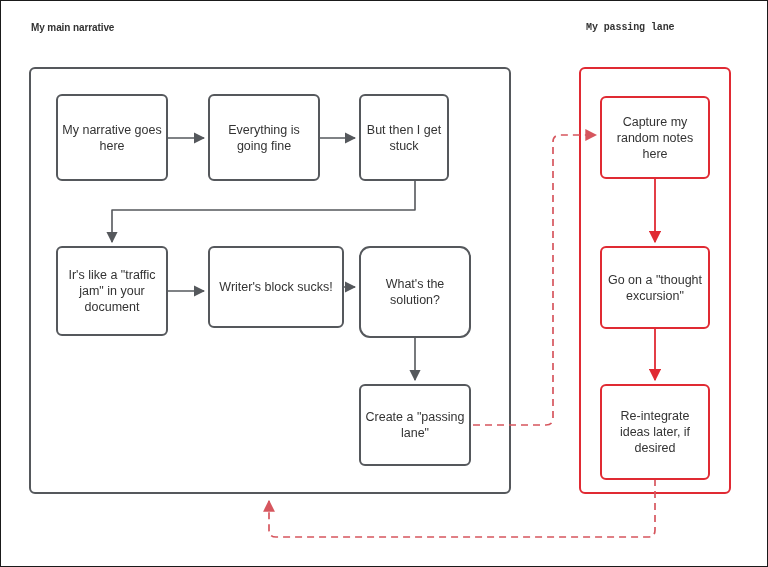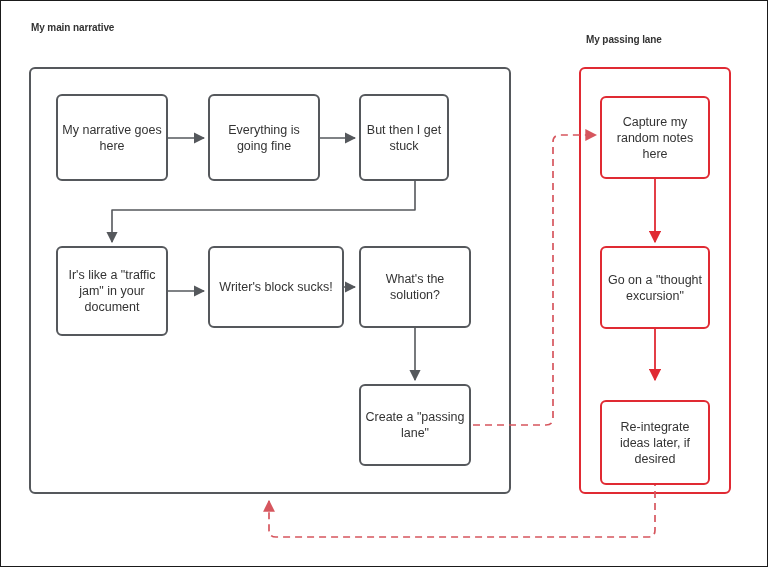--- a/index.html
+++ b/index.html
@@ -22,21 +22,21 @@
   }
   .lane-title {
     position: absolute;
     font-size: 10px;
     font-weight: bold;
     color: #333333;
     letter-spacing: -0.1px;
     white-space: nowrap;
   }
   #title-main { left: 30px; top: 21px; }
-  #title-passing { left: 585px; top: 33px; }
+  #title-passing { left: 585px; top: 21px; font-family: Liberation Mono, monospace; }
 
   .container-box {
     position: absolute;
     box-sizing: border-box;
     border-radius: 6px;
     background: transparent;
   }
   #container-main {
     left: 28px; top: 66px;
     width: 482px; height: 427px;
@@ -65,28 +65,28 @@
   .node.gray { border: 2px solid #55585c; }
   .node.red  { border: 2px solid #e02a33; }
 
   
   #node-narrative   { left: 55px;  top: 93px;  width: 112px; height: 87px; }
   #node-everything  { left: 207px; top: 93px;  width: 112px; height: 87px; }
   #node-stuck       { left: 358px; top: 93px;  width: 90px; height: 87px; }
   
   #node-trafficjam  { left: 55px;  top: 245px; width: 112px; height: 90px; }
   #node-writersblock{ left: 207px; top: 245px; width: 136px; height: 82px; }
-  #node-solution    { left: 358px; top: 245px; width: 112px; height: 82px; }
+  #node-solution    { left: 358px; top: 245px; width: 112px; height: 92px; border-radius: 11px; }
   
   #node-passinglane { left: 358px; top: 383px; width: 112px; height: 82px; }
 
   
   #node-capture     { left: 599px; top: 95px;  width: 110px; height: 83px; }
   #node-excursion   { left: 599px; top: 245px; width: 110px; height: 83px; }
-  #node-reintegrate { left: 599px; top: 383px; width: 110px; height: 85px; margin-top: 16px; }
+  #node-reintegrate { left: 599px; top: 383px; width: 110px; height: 96px; }
 
   #edges {
     position: absolute;
     left: 0; top: 0;
     width: 768px; height: 567px;
     pointer-events: none;
   }
 </style>
 </head>
 <body>

